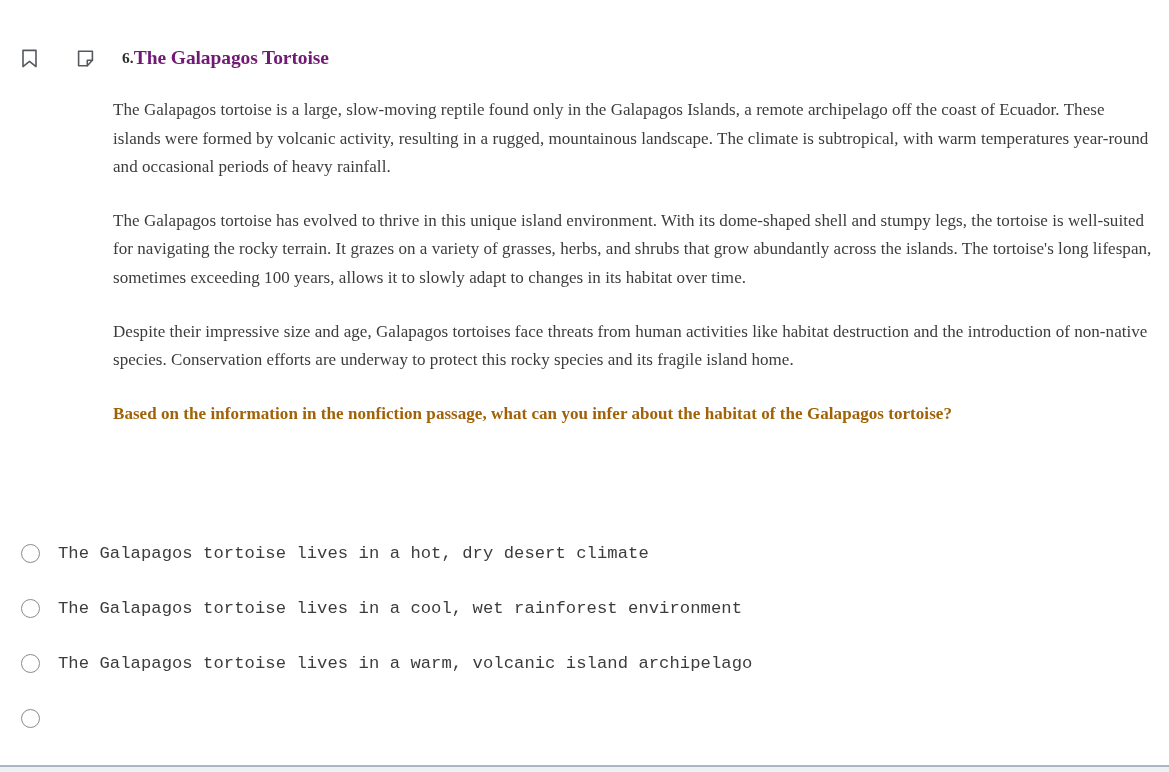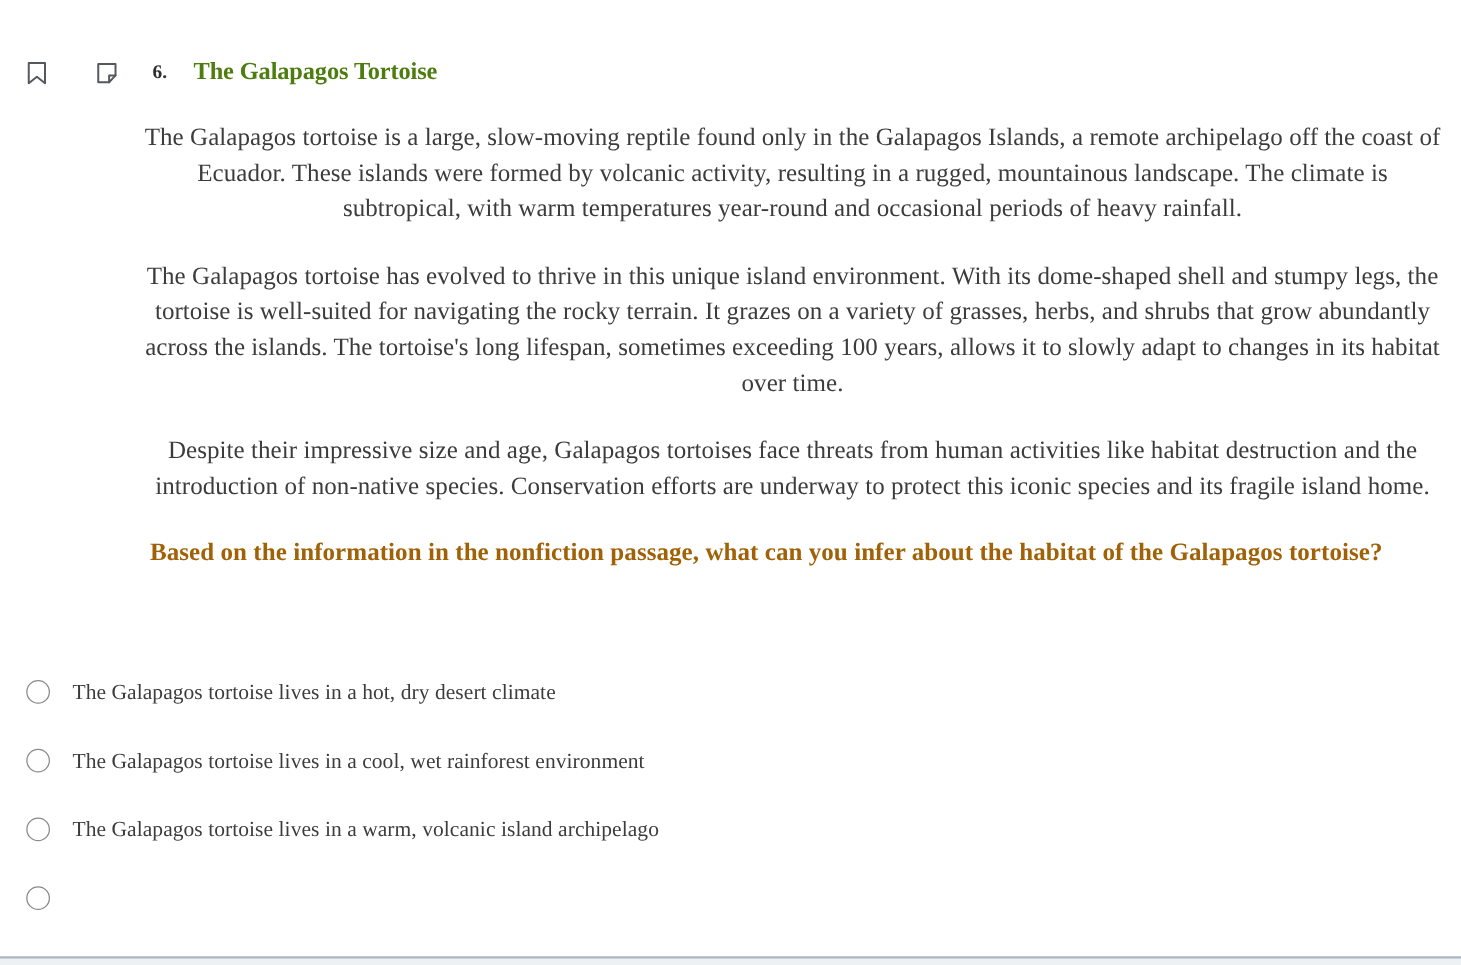--- a/index.html
+++ b/index.html
@@ -43,42 +43,42 @@
   .icon-btn svg { display: block; }
 
   .q-number {
     margin-left: 22px;
     font-size: 15.5px;
     font-weight: 700;
     color: #2f2f2f;
     letter-spacing: 0.1px;
   }
   .q-title {
-    margin-left: 21px;
+    margin-left: 0;
     font-size: 19.5px;
     font-weight: 700;
-    color: #4d7c0f;
+    color: #701a75;
     letter-spacing: -0.1px;
     text-align: center;
   }
 
   
   .passage {
     position: absolute;
     left: 113px;
     top: 96px;
     width: 1042px;
   }
   .passage p {
     margin: 0 0 25px 0;
-    font-size: 20px;
+    font-size: 17px;
     line-height: 28.6px;
     color: #3c3c3c;
     letter-spacing: 0.05px;
-    text-align: center;
+    text-align: left;
   }
   .passage p.prompt {
     font-weight: 700;
     color: #a16207;
     margin-top: 21px;
     margin-bottom: 0;
     width: 1000px;
   }
 
   
@@ -86,20 +86,21 @@
     position: absolute;
     left: 0;
     top: 526px;
     width: 1169px;
   }
   .option-row {
     display: flex;
     align-items: center;
     height: 55px;
     cursor: pointer;
+    font-family: Liberation Mono, monospace;
   }
   .radio {
     width: 19px;
     height: 19px;
     min-width: 19px;
     border: 1.6px solid #8a8a8a;
     border-radius: 50%;
     margin-left: 21px;
     box-sizing: border-box;
     background: #fff;
@@ -152,21 +153,21 @@
     </span>
   </button>
 
   <span class="q-number">6.</span>
   <span class="q-title">The Galapagos Tortoise</span>
 </div>
 
 <div class="passage">
   <p>The Galapagos tortoise is a large, slow-moving reptile found only in the Galapagos Islands, a remote archipelago off the coast of Ecuador. These islands were formed by volcanic activity, resulting in a rugged, mountainous landscape. The climate is subtropical, with warm temperatures year-round and occasional periods of heavy rainfall.</p>
   <p>The Galapagos tortoise has evolved to thrive in this unique island environment. With its dome-shaped shell and stumpy legs, the tortoise is well-suited for navigating the rocky terrain. It grazes on a variety of grasses, herbs, and shrubs that grow abundantly across the islands. The tortoise's long lifespan, sometimes exceeding 100 years, allows it to slowly adapt to changes in its habitat over time.</p>
-  <p>Despite their impressive size and age, Galapagos tortoises face threats from human activities like habitat destruction and the introduction of non-native species. Conservation efforts are underway to protect this iconic species and its fragile island home.</p>
+  <p>Despite their impressive size and age, Galapagos tortoises face threats from human activities like habitat destruction and the introduction of non-native species. Conservation efforts are underway to protect this rocky species and its fragile island home.</p>
   <p class="prompt">Based on the information in the nonfiction passage, what can you infer about the habitat of the Galapagos tortoise?</p>
 </div>
 
 <div class="options">
 
   <div class="option-row">
     <span class="radio"></span>
     <span class="option-label">The Galapagos tortoise lives in a hot, dry desert climate</span>
   </div>
 

